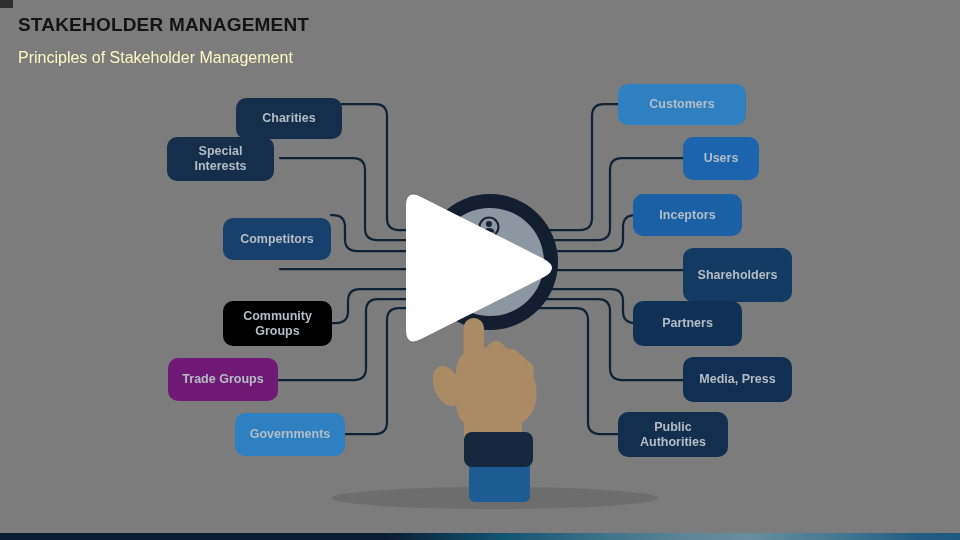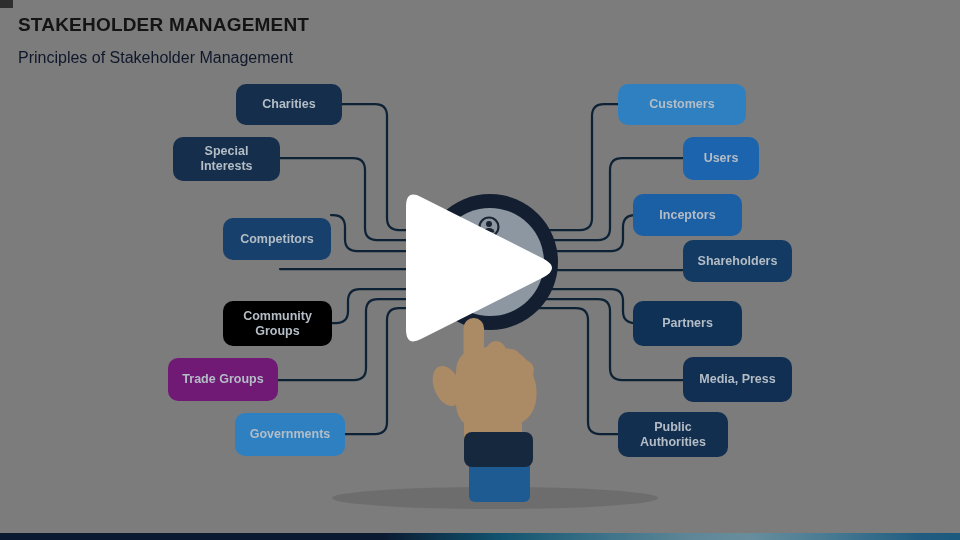--- a/index.html
+++ b/index.html
@@ -6,40 +6,40 @@
   body{width:960px;height:540px;overflow:hidden;background:#7c7c7c;
        font-family:"Liberation Sans", sans-serif;position:relative;}
   .stage{position:absolute;inset:0;width:960px;height:540px;}
 
   
   .corner-mark{position:absolute;left:0;top:0;width:13px;height:8px;background:#2e2e2e;}
 
   
   .title{position:absolute;left:18px;top:14px;font-size:19px;font-weight:bold;
          color:#141414;letter-spacing:.2px;}
-  .subtitle{position:absolute;left:18px;top:49px;font-size:16px;color:#0f172a;}
+  .subtitle{position:absolute;left:18px;top:49px;font-size:16px;color:#fef9c3;}
 
   
   svg.layer{position:absolute;left:0;top:0;}
 
   
   .node{position:absolute;display:flex;align-items:center;justify-content:center;
         border-radius:10px;color:#b4bdc6;font-weight:bold;font-size:12.5px;
         line-height:1.18;text-align:center;padding:0 6px;box-sizing:border-box;}
-  .n-l0{left:236px;top:84px;width:106px;height:41px;}
-  .n-l1{left:173px;top:137px;width:107px;height:44px;}
+  .n-l0{left:236px;top:98px;width:106px;height:41px;}
+  .n-l1{left:167px;top:137px;width:107px;height:44px;}
   .n-l2{left:223px;top:194px;width:108px;height:42px;}
   .n-l3{left:172px;top:248px;width:108px;height:42px;}
   .n-l4{left:223px;top:301px;width:109px;height:45px;}
   .n-l5{left:168px;top:358px;width:110px;height:43px;}
   .n-l6{left:235px;top:413px;width:110px;height:43px;}
   .n-r0{left:618px;top:84px;width:128px;height:41px;}
   .n-r1{left:683px;top:137px;width:76px;height:43px;}
   .n-r2{left:633px;top:194px;width:109px;height:42px;}
-  .n-r3{left:683px;top:240px;width:109px;height:42px;}
+  .n-r3{left:683px;top:248px;width:109px;height:54px;}
   .n-r4{left:633px;top:301px;width:109px;height:45px;}
   .n-r5{left:683px;top:357px;width:109px;height:45px;}
   .n-r6{left:618px;top:412px;width:110px;height:45px;}
 
   
   .bottom-bar{position:absolute;left:0;bottom:0;width:960px;height:7px;
     background:linear-gradient(90deg,#0a1b31 0%,#0a1b31 40%,#11536f 52%,
       #3d7389 63%,#5f8697 72%,#688e9d 78%,#497b93 86%,#205c81 96%,#1d5a7f 100%);}
 </style>
 </head>

